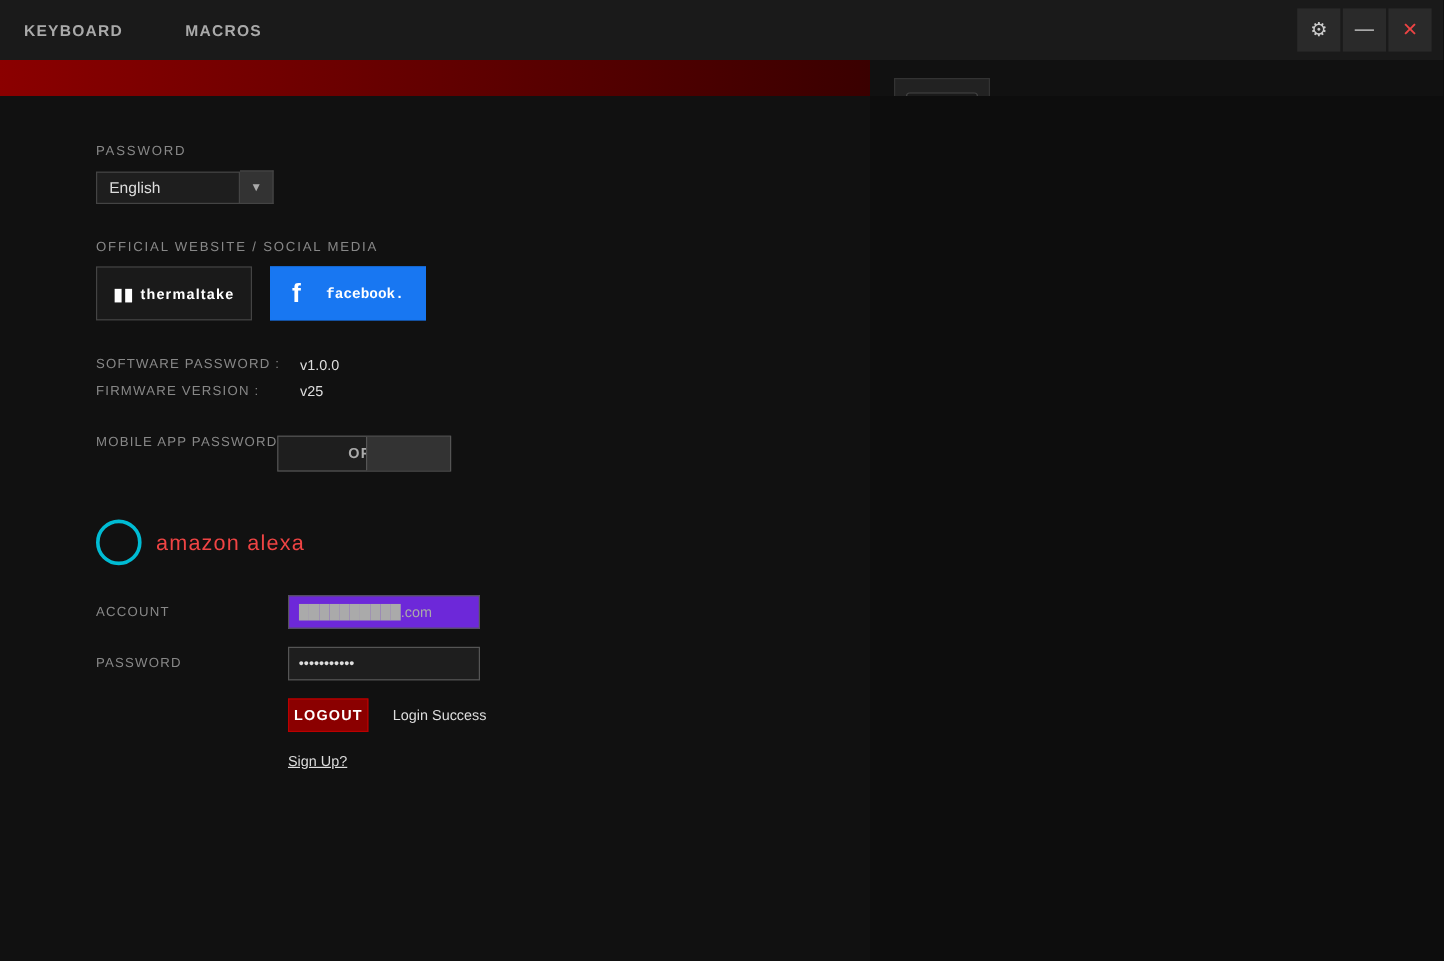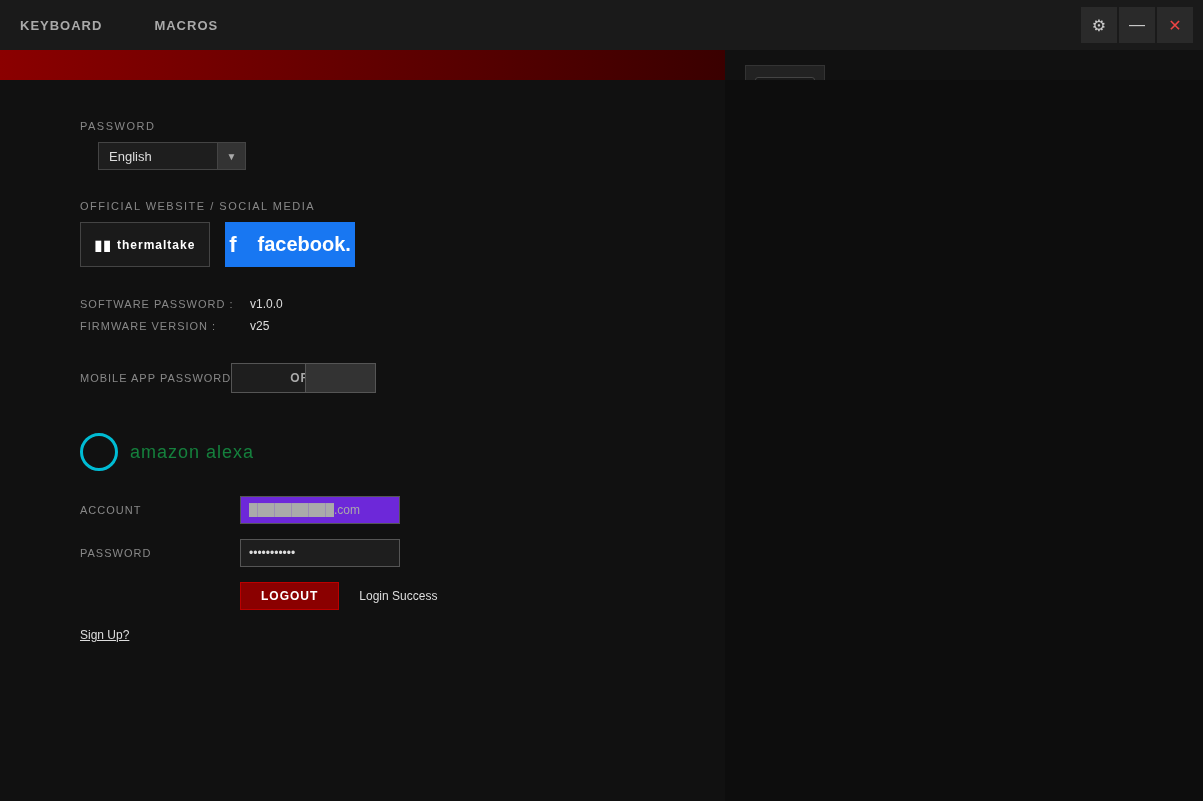--- a/index.html
+++ b/index.html
@@ -144,22 +144,22 @@
 
     
     .section-label {
       color: #888;
       font-size: 11px;
       letter-spacing: 1.5px;
       margin-bottom: 10px;
     }
     .language-select-wrap {
       display: flex;
+      align-items: center;
       margin-bottom: 30px;
-      margin-left: 18px;
     }
     .language-select {
       background: #1e1e1e;
       border: 1px solid #444;
       color: #ddd;
       padding: 5px 30px 5px 10px;
       font-size: 13px;
       appearance: none;
       -webkit-appearance: none;
       cursor: pointer;
@@ -209,23 +209,23 @@
     .tt-icon {
       color: #fff;
       font-size: 18px;
     }
     .fb-btn {
       background: #1877f2;
       border-color: #1877f2;
     }
     .fb-text {
       color: #fff;
-      font-size: 20px;
-      font-weight: bold;
-      font-family: Liberation Sans, sans-serif;
+      font-size: 12px;
+      font-weight: bold;
+      font-family: Liberation Mono, monospace;
       padding-left: 16px;
     }
     .fb-f {
       font-size: 22px;
       color: #fff;
       font-weight: bold;
       margin-right: 5px;
     }
 
     .version-section {
@@ -244,21 +244,21 @@
       width: 160px;
     }
     .version-value {
       color: #ddd;
       font-size: 12px;
     }
 
     
     .toggle-section {
       display: flex;
-      align-items: center;
+      align-items: flex-start;
       margin-bottom: 40px;
       margin-top: 15px;
     }
     .toggle-label {
       color: #888;
       font-size: 11px;
       letter-spacing: 1px;
     }
     .toggle-switch {
       width: 145px;
@@ -301,21 +301,21 @@
       margin-bottom: 25px;
     }
     .alexa-ring {
       width: 38px;
       height: 38px;
       border-radius: 50%;
       border: 3px solid #00bcd4;
       background: transparent;
     }
     .alexa-text {
-      color: #15803d;
+      color: #ef4444;
       font-size: 18px;
       letter-spacing: 1px;
     }
 
     .form-row {
       display: flex;
       align-items: center;
       margin-bottom: 15px;
     }
     .form-label {
@@ -341,32 +341,33 @@
       display: flex;
       align-items: center;
       gap: 20px;
       margin-left: 160px;
       margin-bottom: 15px;
     }
     .logout-btn {
       background: #8b0000;
       border: 1px solid #b00;
       color: #fff;
-      padding: 6px 20px;
+      padding: 6px 4px;
       font-size: 12px;
       font-weight: bold;
       cursor: pointer;
       letter-spacing: 1px;
     }
     .login-status {
       color: #ddd;
       font-size: 12px;
     }
 
     .signup-row {
+      margin-left: 160px;
     }
     .signup-link {
       color: #ddd;
       font-size: 12px;
       cursor: pointer;
       text-decoration: underline;
     }
   </style>
 </head>
 <body>

